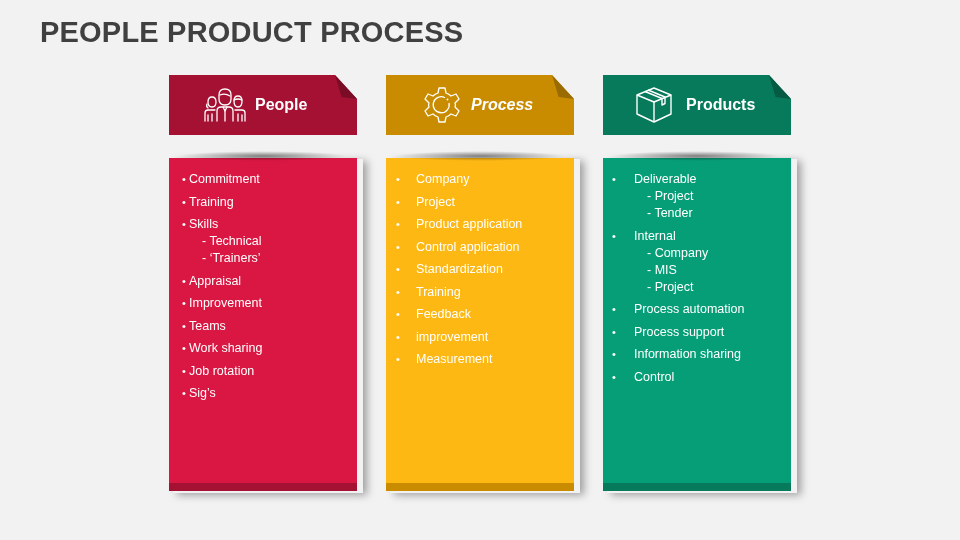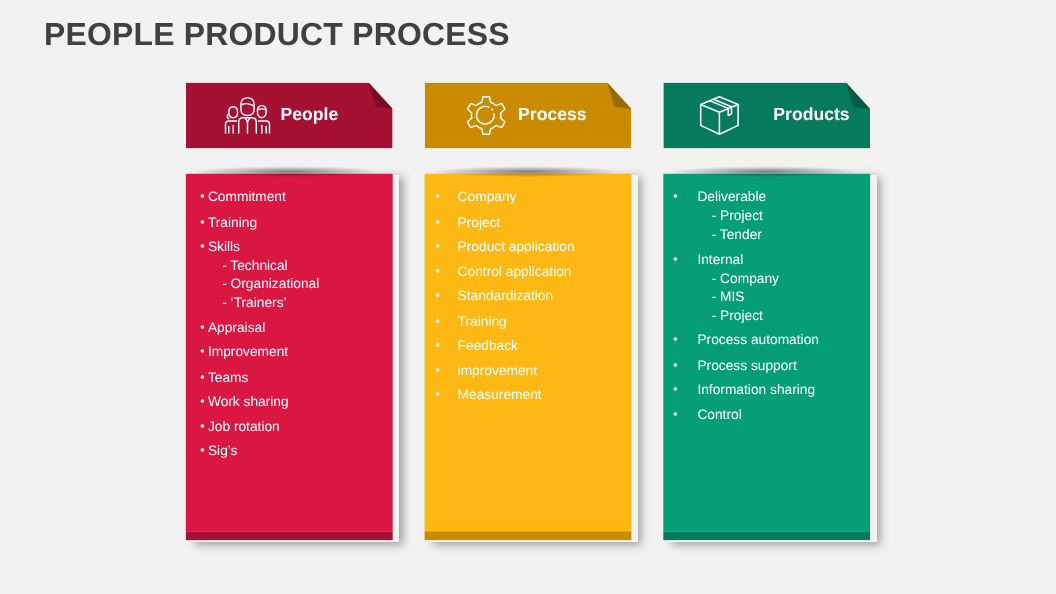--- a/index.html
+++ b/index.html
@@ -112,23 +112,23 @@
   
   #card-products { left: 603px; }
   #card-products .header { background: #067a5b; }
   #card-products .fold { background: #045a43; }
   #card-products .body { background: #069e77; }
   #card-products .footer { background: #067a5b; }
   #card-products ul.items li .text { padding-left: 31px; }
   #card-products ul.items li .bullet { left: 9px; }
 
   #card-people .header { padding-left: 32px; }
-  #card-process .header { padding-left: 32px; }
+  #card-process .header { padding-left: 32px; font-style: italic; }
   #card-process .header-label { margin-left: 5px; }
-  #card-products .header { padding-left: 27px; gap: 17px; }
+  #card-products .header { padding-left: 27px; }
   #card-products .header-label { margin-left: 8px; }
 </style>
 </head>
 <body>
 
 <div class="title">PEOPLE PRODUCT PROCESS</div>
 
 <div class="card" id="card-people">
   <div class="shadow"></div>
   <div class="header">
@@ -166,23 +166,20 @@
         </li>
         <li>
           <span class="bullet">•</span>
           <span class="text">Training</span>
         </li>
         <li>
           <span class="bullet">•</span>
           <span class="text">Skills</span>
           <span class="text">
             <span class="sub">- Technical</span>
-          </span>
-          <span class="text">
-            <span class="sub">- Organizational</span>
           </span>
           <span class="text">
             <span class="sub">- ‘Trainers’</span>
           </span>
         </li>
         <li>
           <span class="bullet">•</span>
           <span class="text">Appraisal</span>
         </li>
         <li>

